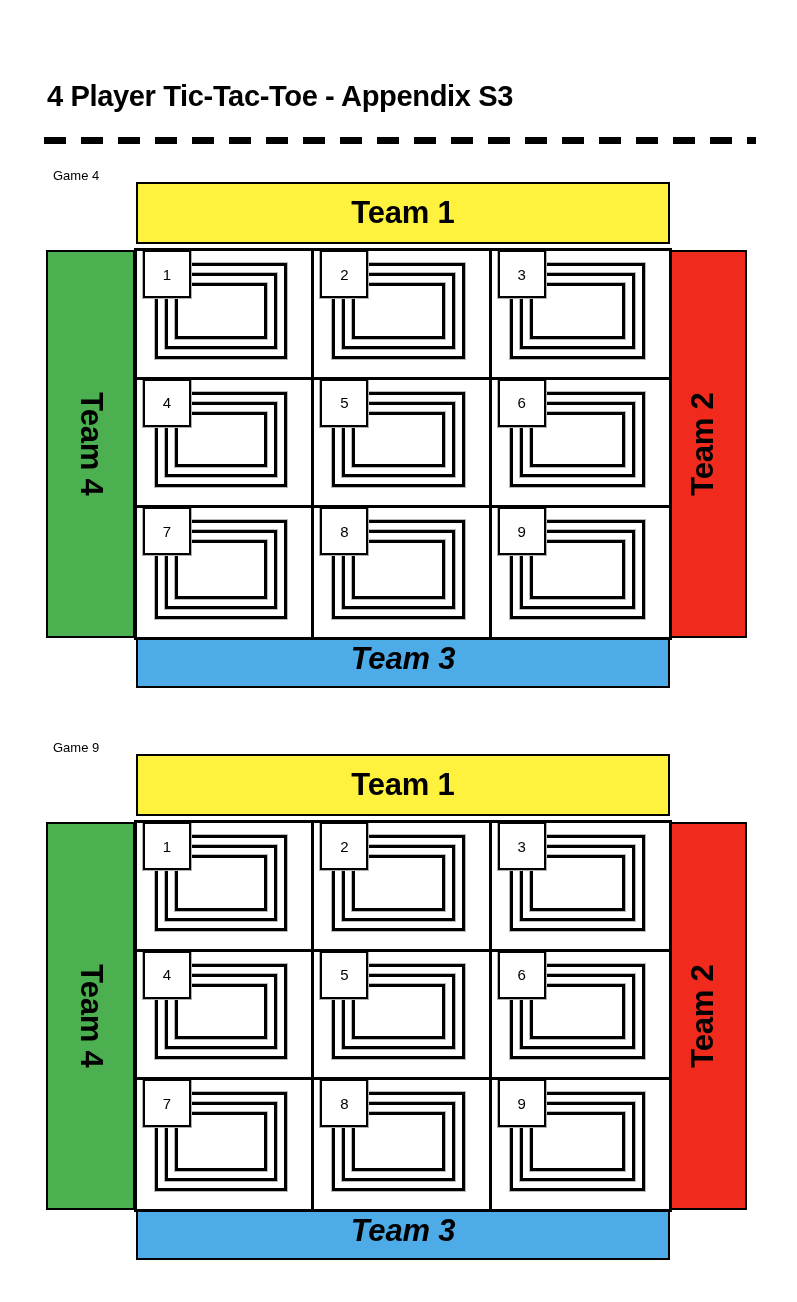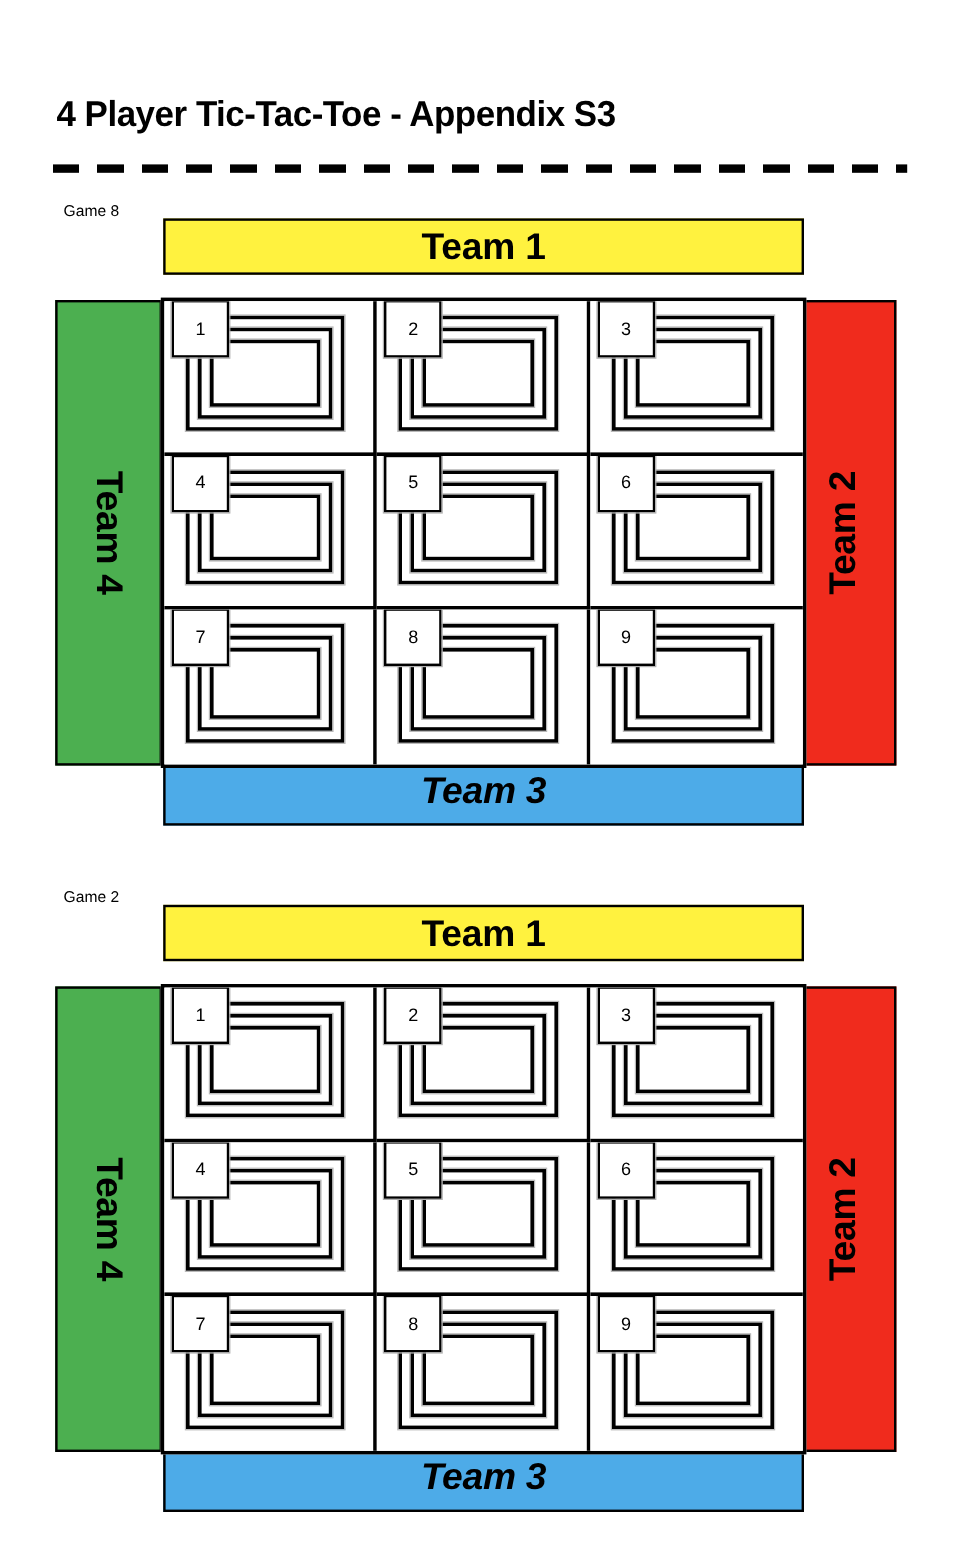--- a/index.html
+++ b/index.html
@@ -77,21 +77,21 @@
     justify-content: center;
     font-weight: bold;
     color: #000000;
     font-size: 31px;
     letter-spacing: -0.2px;
   }
   .band-top {
     left: 136px;
     top: 0px;
     width: 534px;
-    height: 47px;
+    height: 62px;
     background: #FFF23F;
     align-items: center;
   }
   .band-bottom {
     left: 136px;
     top: 448px;
     width: 534px;
     height: 58px;
     background: #4DABE8;
     font-style: italic;
@@ -178,21 +178,21 @@
 </style>
 </head>
 <body>
 
 <div class="page-title">4 Player Tic-Tac-Toe - Appendix S3</div>
 
 <div class="rule-dashed"></div>
 
 <div class="game-block" style="top:168px;">
 
-  <div class="game-label">Game 8</div>
+  <div class="game-label">Game 4</div>
 
   <div class="board">
 
     <div class="band band-top">
       <span class="band-text">Team 1</span>
     </div>
 
     <div class="band band-left">
       <span class="band-text">Team 4</span>
     </div>
@@ -260,21 +260,21 @@
         <div class="nest nest-3"></div>
         <div class="cell-number">9</div>
       </div>
     </div>
 
   </div>
 </div>
 
 <div class="game-block" style="top:740px;">
 
-  <div class="game-label">Game 2</div>
+  <div class="game-label">Game 9</div>
 
   <div class="board">
 
     <div class="band band-top">
       <span class="band-text">Team 1</span>
     </div>
 
     <div class="band band-left">
       <span class="band-text">Team 4</span>
     </div>

